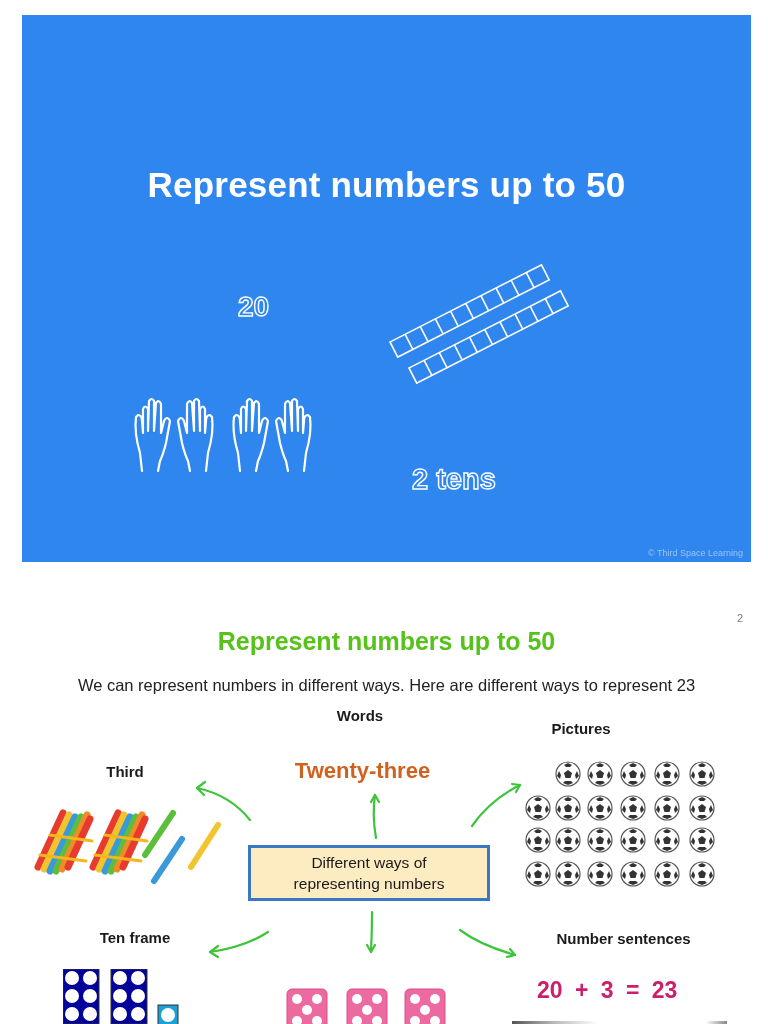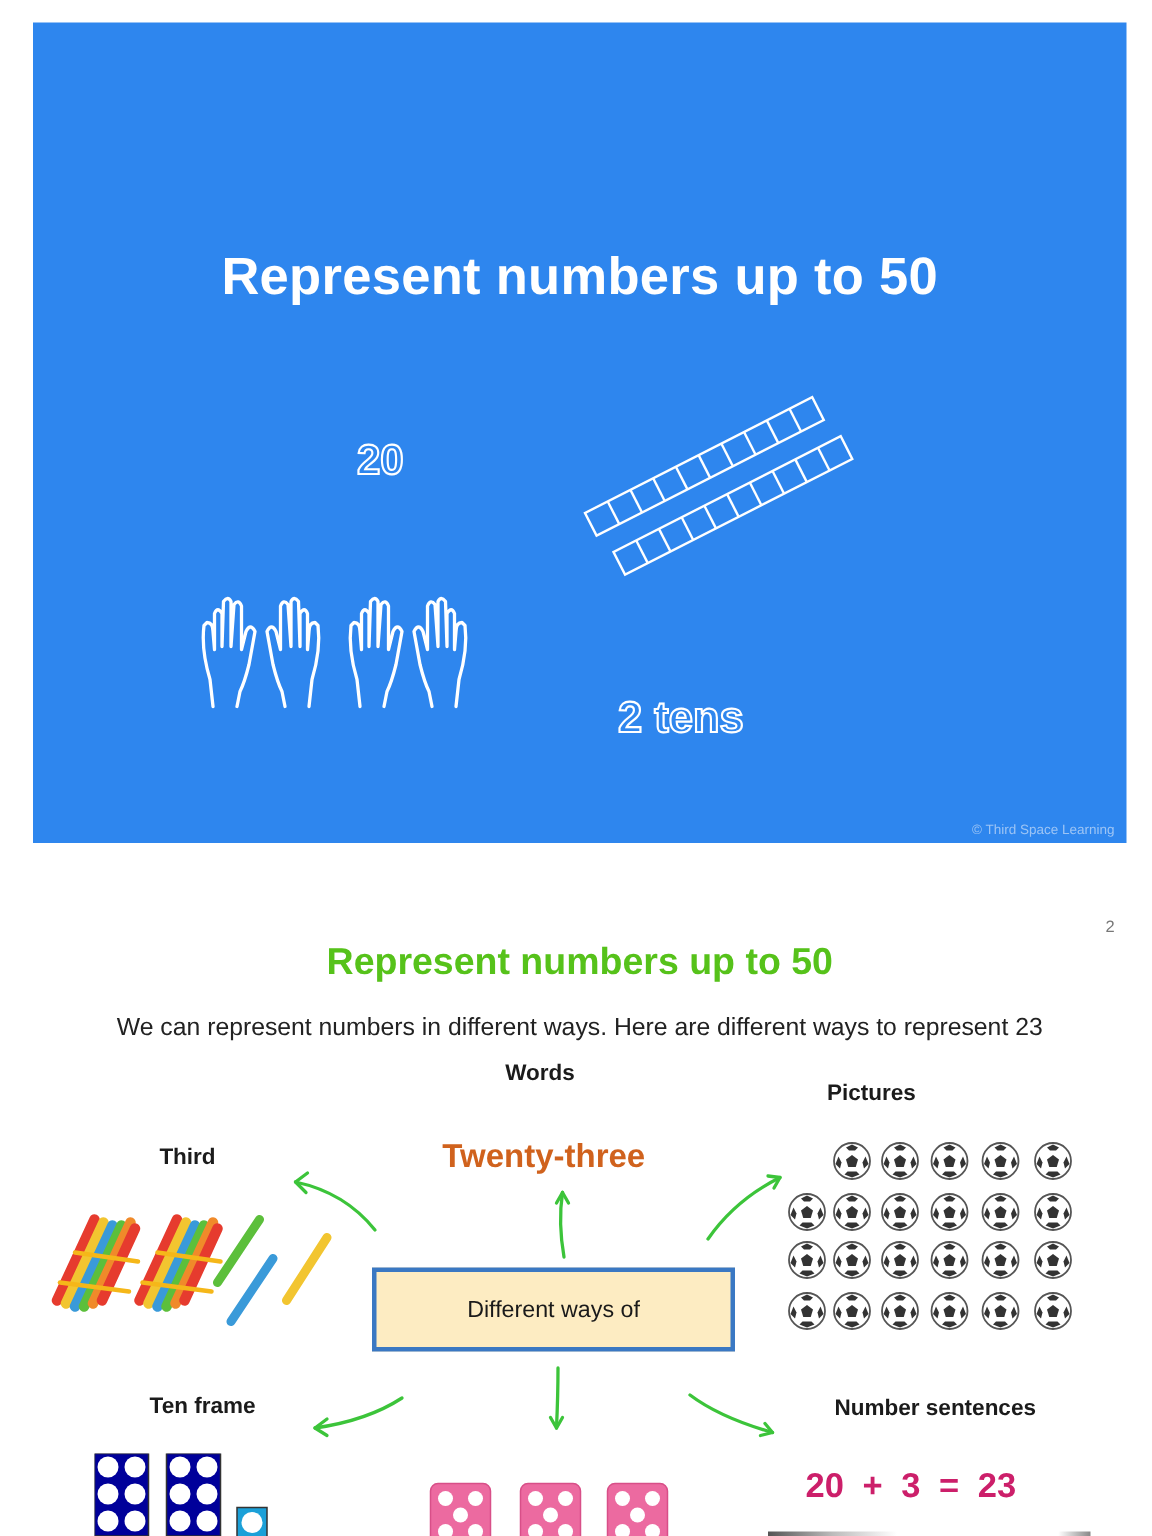--- a/index.html
+++ b/index.html
@@ -125,20 +125,21 @@
 
 <div class="label" style="left:531px;width:100px;top:720px;">Pictures</div>
 <div class="label" style="left:75px;width:100px;top:763px;">Third</div>
 <div class="label" style="left:70px;width:130px;top:929px;">Ten frame</div>
 <div class="label" style="left:320px;width:85px;top:1006px;">Dice</div>
 <div class="label" style="left:536px;width:175px;top:930px;">Number sentences</div>
 <div class="sentence">20 + 3 = 23</div>
 
 <div class="center-box">
   <div>Different ways of</div>
+  <div>representing numbers</div>
 </div>
 
 <svg class="arrows" width="768" height="1024">
   <g fill="none" stroke="#3cc43a" stroke-width="2.2" stroke-linecap="round">
     <path d="M250 820 Q230 795 197 788"></path>
       <path d="M197 788 L205 782 M197 788 L204 795"></path>
     <path d="M376 838 Q372 815 375 795"></path>
       <path d="M375 795 L371 802 M375 795 L379 802"></path>
     <path d="M472 826 Q490 800 520 785"></path>
       <path d="M520 785 L512 784 M520 785 L516 792"></path>

